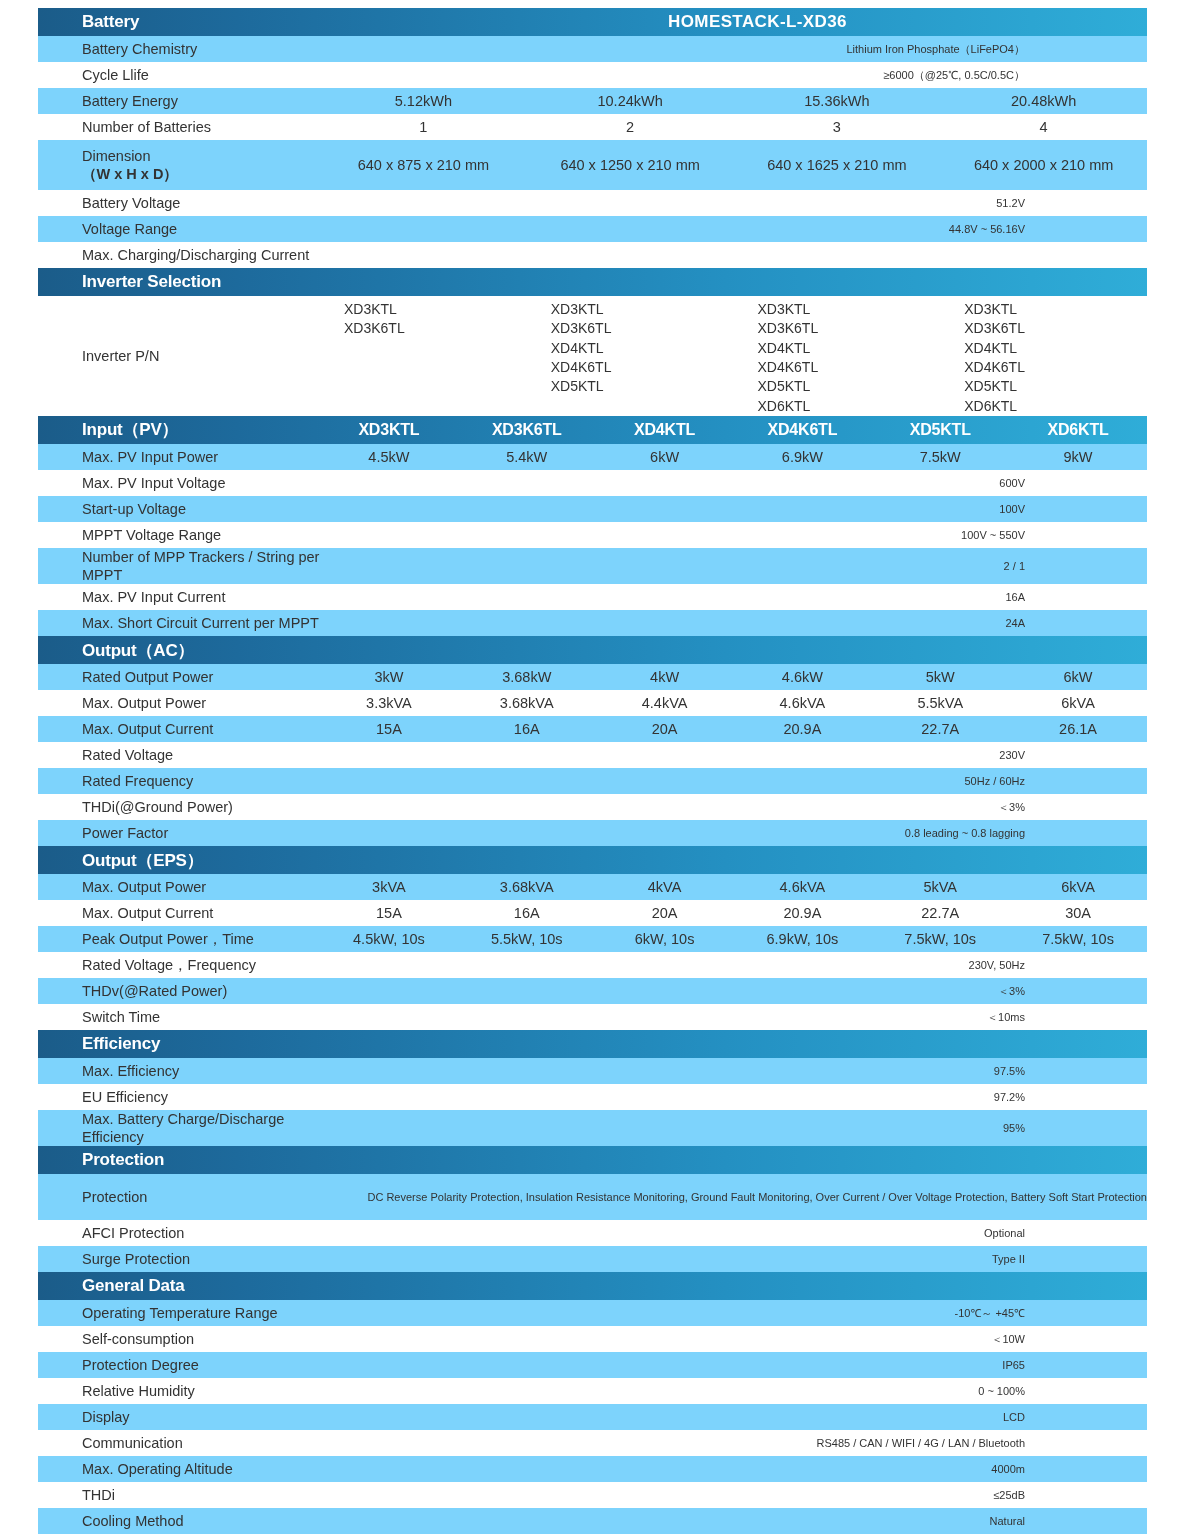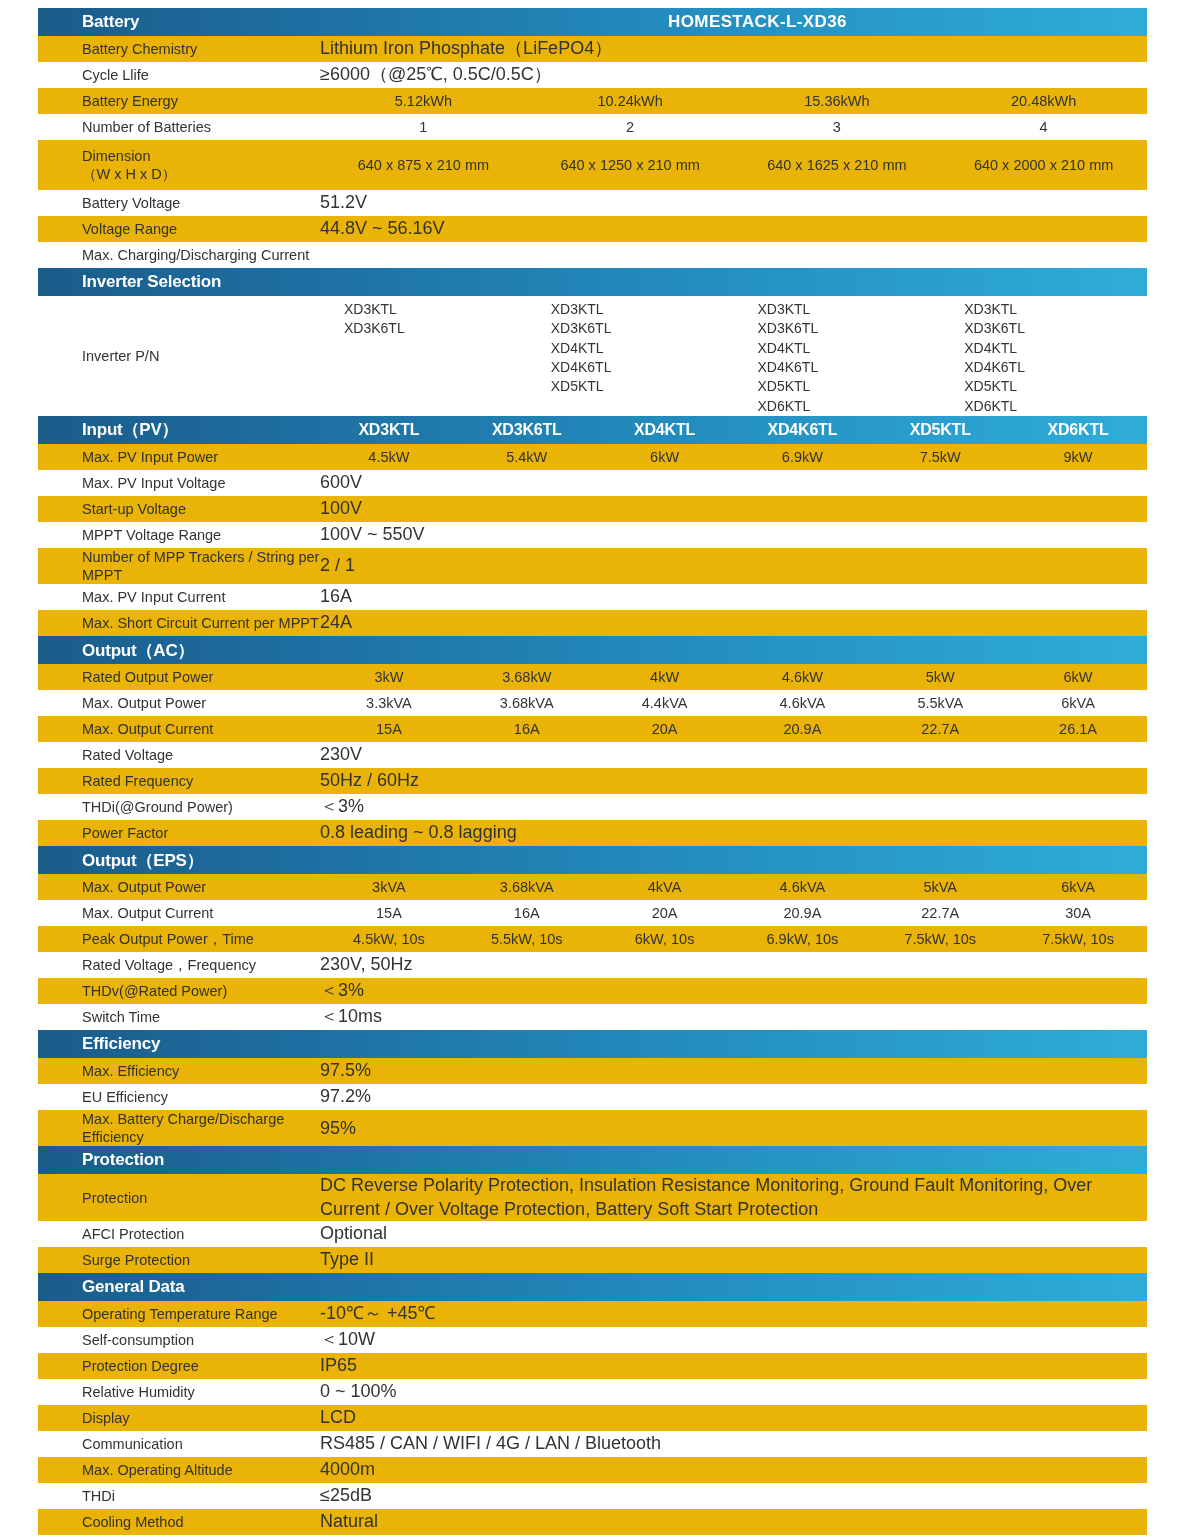--- a/index.html
+++ b/index.html
@@ -65,37 +65,37 @@
   }
 
   
   .row {
     display: flex;
     align-items: center;
     min-height: 26px;
     background: #ffffff;
     box-sizing: border-box;
   }
-  .row.alt { background: #eab308; }
+  .row.alt { background: #7dd3fc; }
   .row .lbl {
     width: 282px;
     flex: 0 0 282px;
     padding-left: 44px;
     box-sizing: border-box;
     font-size: 14.5px;
     color: #333333;
     line-height: 1.25;
   }
-  .row .lbl .sub { display: block; }
+  .row .lbl .sub { display: block; font-weight: bold; }
 
   
   .row .val-single {
     flex: 1 1 auto;
-    text-align: left;
-    font-size: 18px;
+    text-align: right;
+    font-size: 11px;
     color: #333333;
     
     padding-right: 122px;
     box-sizing: border-box;
     line-height: 1.3;
   }
   .row .val-single.wide { padding-right: 0; }
 
   
   .cells4 { flex: 1 1 auto; display: flex; }

